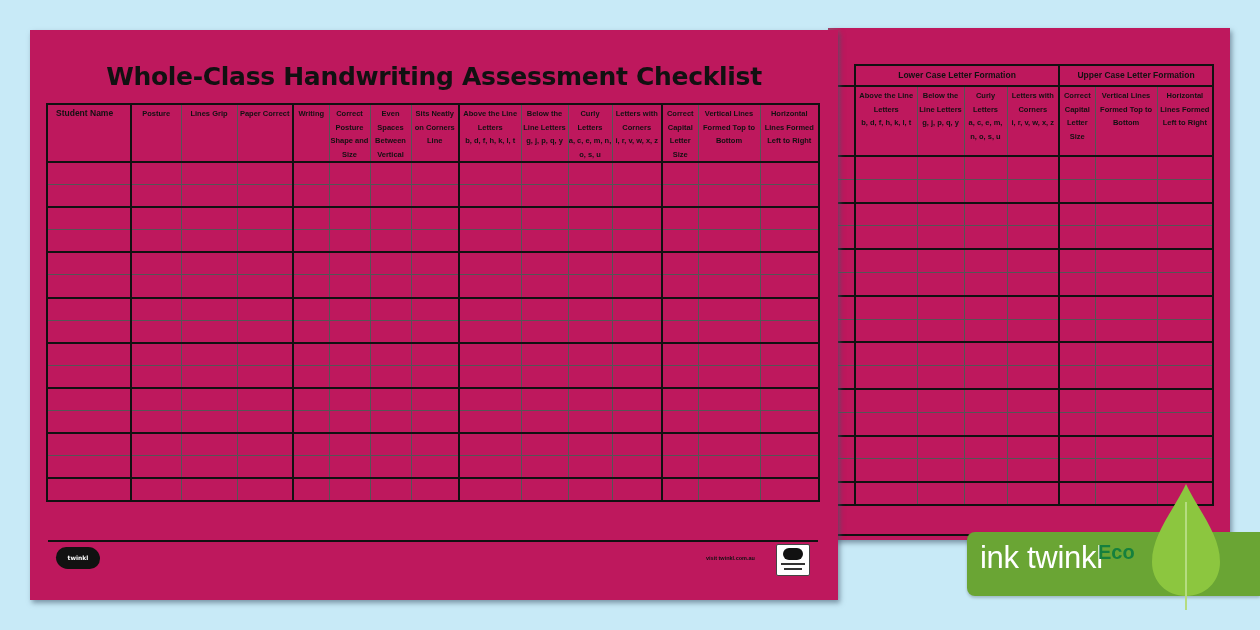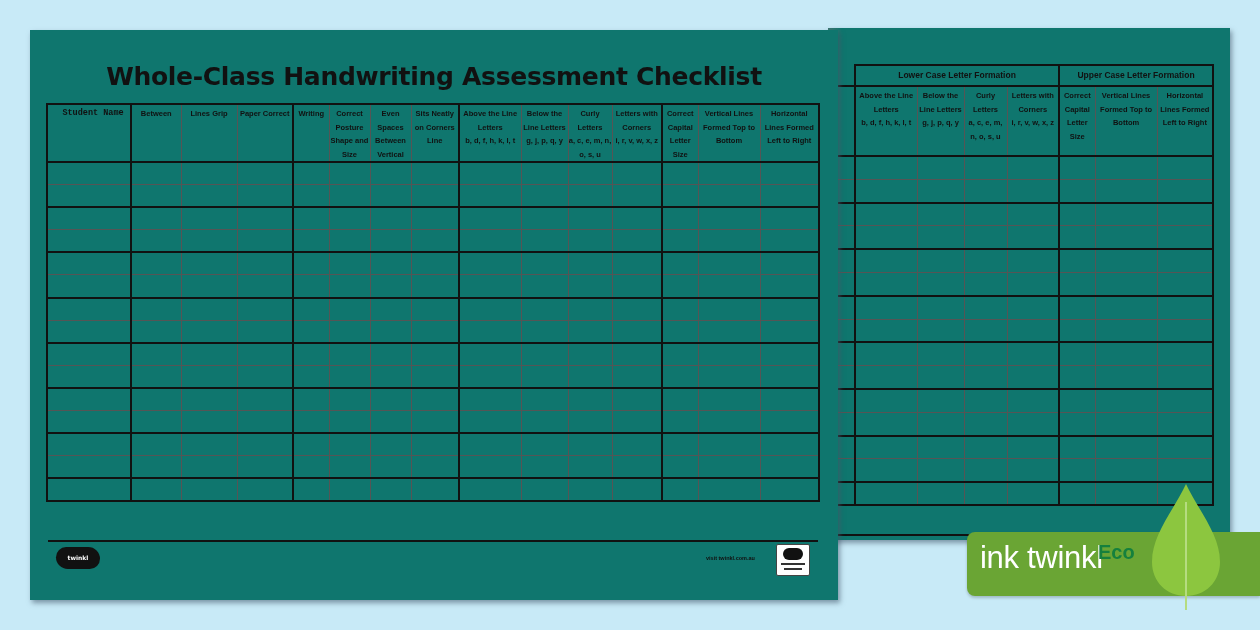--- a/index.html
+++ b/index.html
@@ -2,21 +2,21 @@
 <html><head>
 <meta charset="utf-8">
 <style>
   html, body { margin:0; padding:0; }
   body {
     width:1260px; height:630px; overflow:hidden; position:relative;
     background:#c8eaf7;
     font-family:"DejaVu Sans", sans-serif;
   }
   .page {
-    position:absolute; background:#0f766e;
+    position:absolute; background:#be185d;
     box-shadow: 2px 3px 5px rgba(60,80,100,0.55);
   }
   #page-back { left:828px; top:28px; width:402px; height:512px; }
   #page-front { left:30px; top:30px; width:808px; height:570px; }
 
   .title {
     position:absolute; left:0; width:808px; top:62px; margin-top:-30px;
     text-align:center; font-weight:bold; font-size:25px; color:#111;
     font-family:"DejaVu Sans", sans-serif; letter-spacing:-0.3px;
   }
@@ -28,21 +28,21 @@
   table.grid td, table.grid th {
     border:1px solid #555; padding:0; text-align:center; vertical-align:top;
     font-size:7.5px; font-weight:bold; line-height:13.5px; color:#111;
     overflow:hidden;
   }
   table.grid th.group {
     border:2px solid #111; font-size:8.5px; line-height:19px; vertical-align:middle;
   }
   table.grid th.blank { border:none; border-bottom:2px solid #111; }
   table.grid th.sub { border-top:2px solid #111; border-bottom:2px solid #111; padding-top:2px; }
-  table.grid th.name { text-align:center; padding-left:8px; font-size:8.5px; border-left:2px solid #111;font-family:Liberation Mono, monospace; }
+  table.grid th.name { text-align:left; padding-left:8px; font-size:8.5px; border-left:2px solid #111; }
   table.grid td.thick-l, table.grid th.thick-l { border-left:2px solid #111; }
   table.grid td.thick-r, table.grid th.thick-r { border-right:2px solid #111; }
   table.grid tr.thick-b td { border-bottom:2px solid #111; }
   table.grid tr.last td { border-bottom:2px solid #111; }
   table.grid td.first { border-left:2px solid #111; }
 
   #front-table { left:16px; top:73px; width:772px; }
   #back-table { left:-10px; top:36px; width:394px; }
 
   .footer-rule {
@@ -292,21 +292,21 @@
         <col style="width:47px">
         <col style="width:44px">
         <col style="width:50px">
       <col style="width:36px">
         <col style="width:62px">
         <col style="width:59px">
     </colgroup>
     <thead>
       <tr style="height:56px">
         <th class="sub name">Student Name</th>
-        <th class="sub thick-l">Between</th>
+        <th class="sub thick-l">Posture</th>
         <th class="sub">Lines Grip</th>
         <th class="sub">Paper Correct</th>
         <th class="sub thick-l">Writing</th>
         <th class="sub">Correct Posture Shape and Size</th>
         <th class="sub">Even Spaces Between Vertical</th>
         <th class="sub">Sits Neatly on Corners Line</th>
         <th class="sub thick-l"><span>Above the Line Letters</span><br><span>b, d, f, h, k, l, t</span></th>
         <th class="sub"><span>Below the Line Letters</span><br><span>g, j, p, q, y</span></th>
         <th class="sub"><span>Curly Letters</span><br><span>a, c, e, m, n, o, s, u</span></th>
         <th class="sub"><span>Letters with Corners</span><br><span>i, r, v, w, x, z</span></th>

